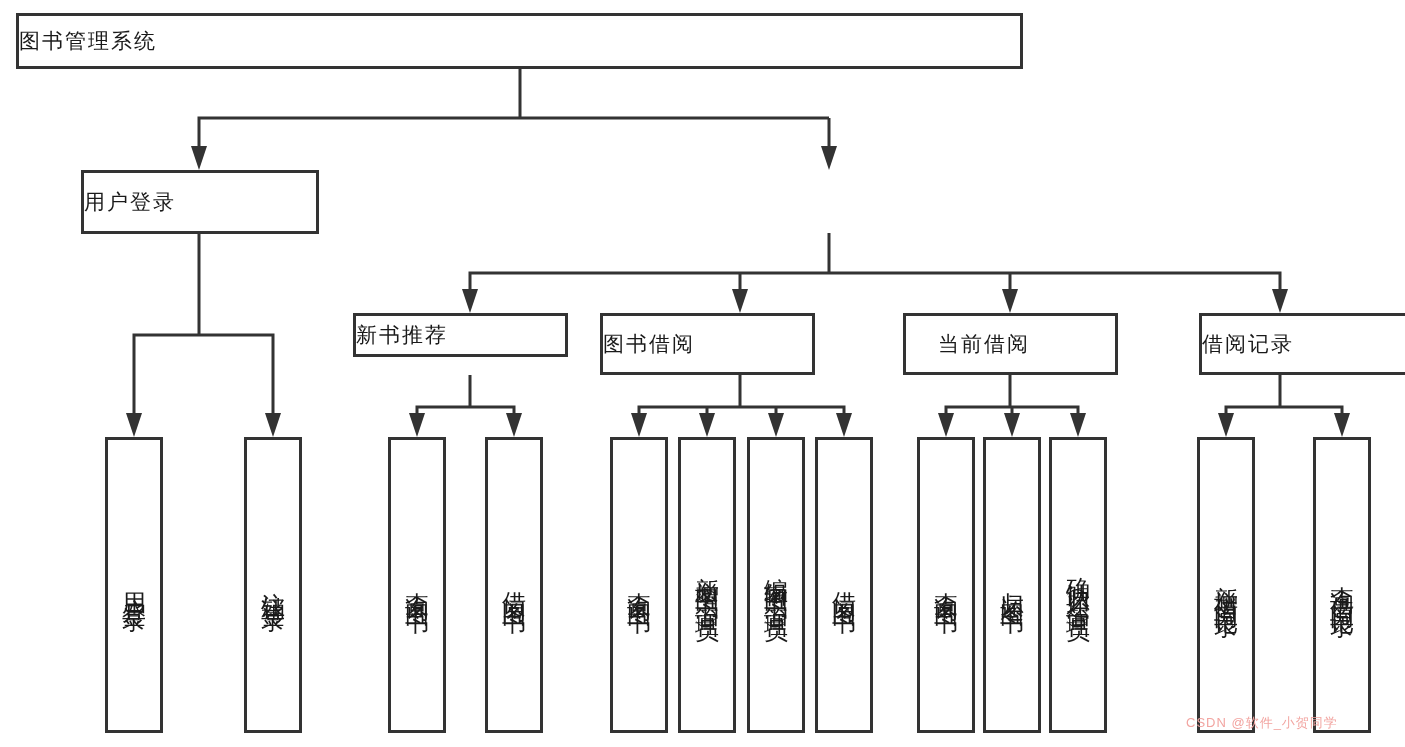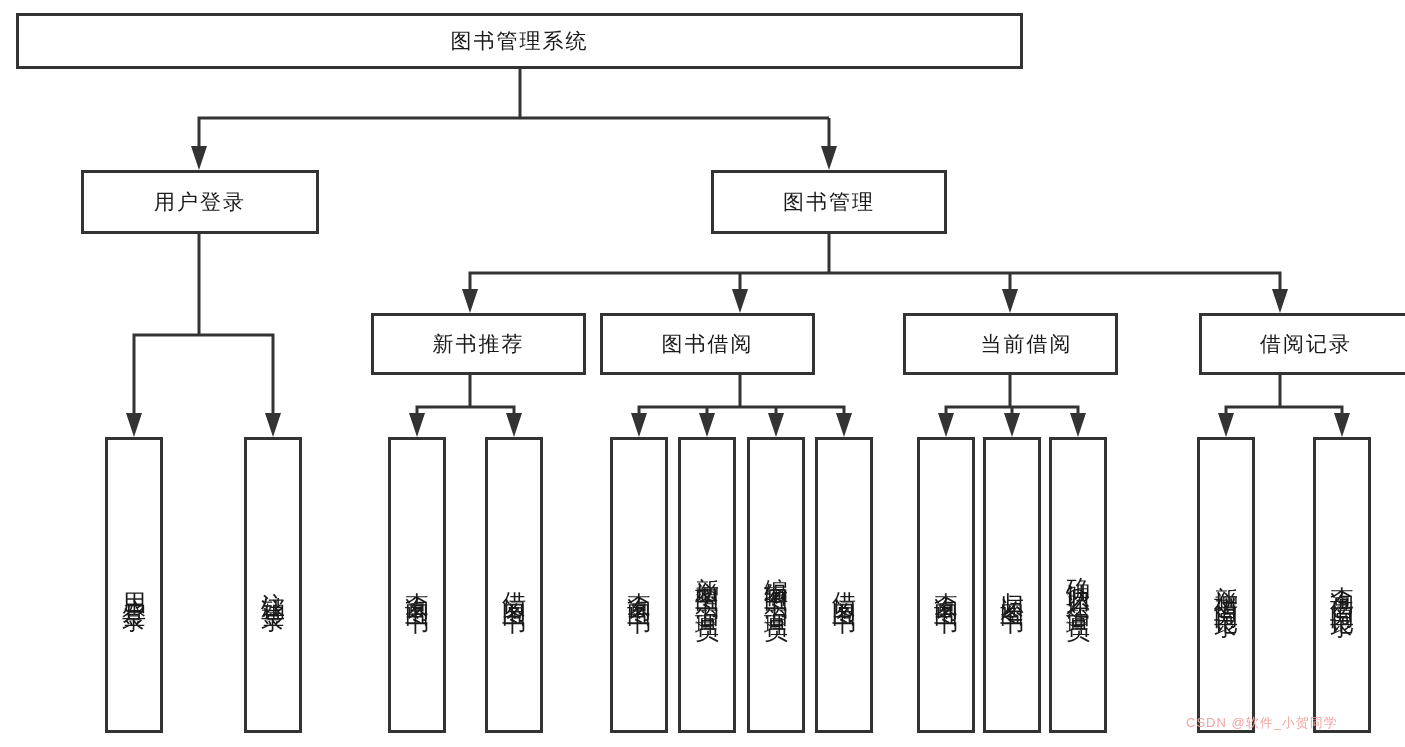--- a/index.html
+++ b/index.html
@@ -25,21 +25,21 @@
   .connectors .ln{
     fill:none;stroke:var(--line-color);stroke-width:3;
   }
   .connectors .ar{
     fill:var(--line-color);stroke:none;
   }
   .hbox{
     position:absolute;
     border:3px solid var(--line-color);
     background:#fff;
-    display:flex;align-items:center;justify-content:center;
+    display:flex;align-items:center;
     font-size:21px;letter-spacing:2px;
     white-space:nowrap;
   }
   .leaf{
     position:absolute;
     width:58px;height:296px;top:437px;
     border:3px solid var(--line-color);
     background:#fff;
     display:flex;align-items:center;justify-content:center;
   }
@@ -116,25 +116,22 @@
     </g>
   </svg>
 
   <div class="hbox" style="left:16px;top:13px;width:1007px;height:56px;">
     <span>图书管理系统</span>
   </div>
 
   <div class="hbox" style="left:81px;top:170px;width:238px;height:64px;">
     <span>用户登录</span>
   </div>
-  <div class="hbox" style="left:711px;top:170px;width:236px;height:64px;">
-    <span>图书管理</span>
-  </div>
 
-  <div class="hbox" style="left:371px;top:313px;width:215px;height:62px;">
+  <div class="hbox" style="left:353px;top:313px;width:215px;height:44px;">
     <span>新书推荐</span>
   </div>
   <div class="hbox" style="left:600px;top:313px;width:215px;height:62px;">
     <span>图书借阅</span>
   </div>
   <div class="hbox" style="left:903px;top:313px;width:215px;height:62px;padding-left:32px;">
     <span>当前借阅</span>
   </div>
   <div class="hbox" style="left:1199px;top:313px;width:214px;height:62px;">
     <span>借阅记录</span>

